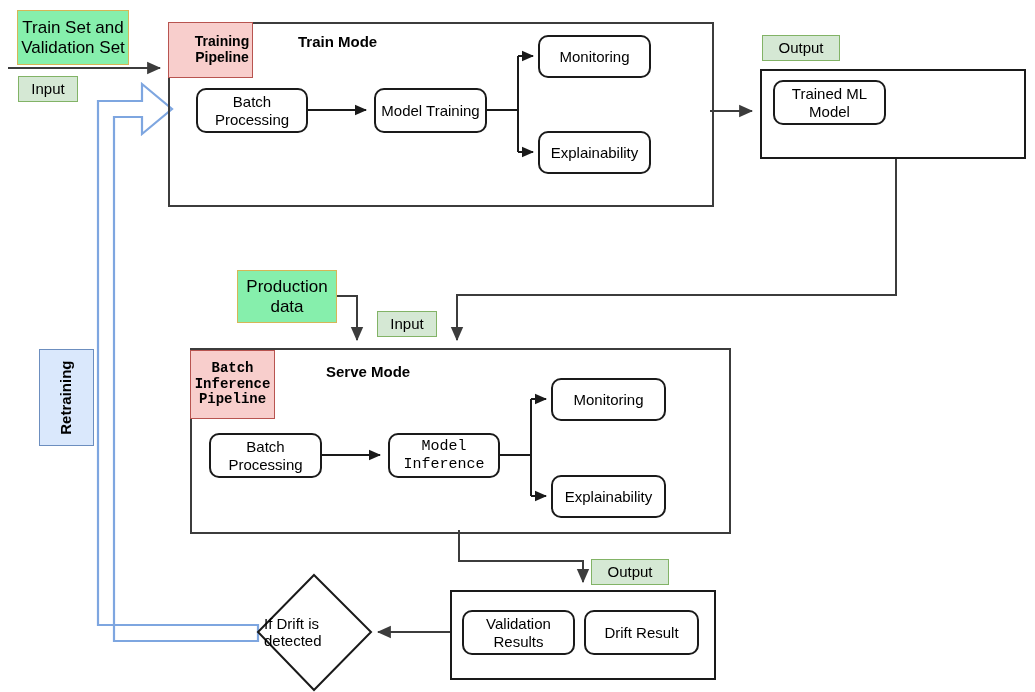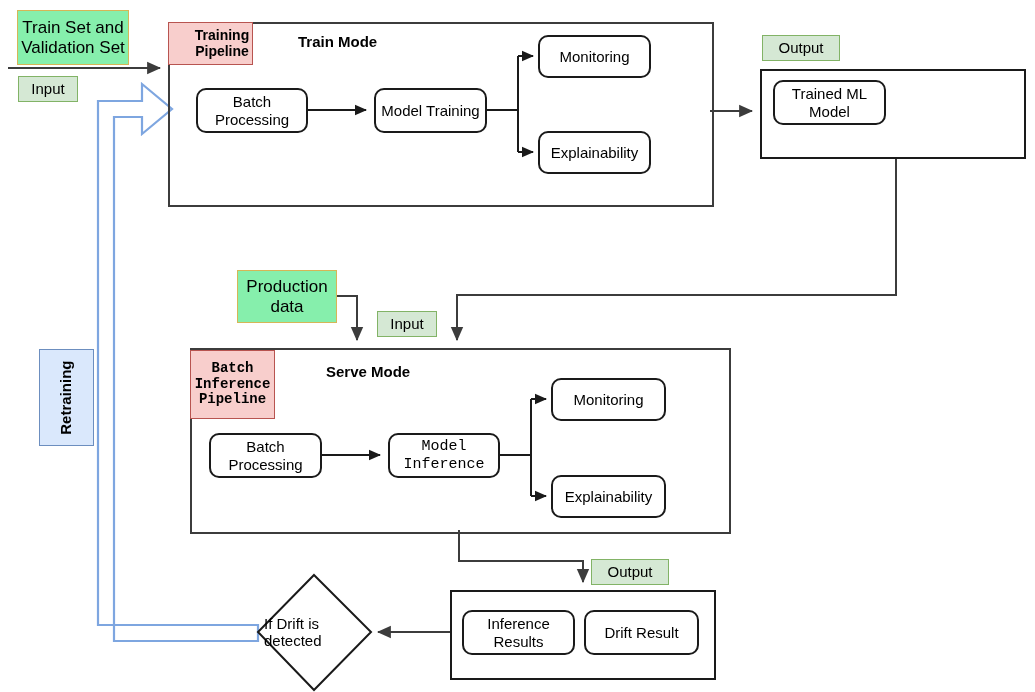--- a/index.html
+++ b/index.html
@@ -165,21 +165,21 @@
   </div>
 
   <div class="node chip-green" style="left:18px; top:76px; width:60px; height:26px;">
     <span>Input</span>
   </div>
 
   <div class="mode-box" style="position:absolute; left:168px; top:22px; width:542px; height:181px;"></div>
 
   <div class="mode-title" style="left:285px; top:33px;">Train Mode</div>
 
-  <div class="node chip-red" style="left:168px; top:22px; width:85px; height:43px;padding-left:23px;">
+  <div class="node chip-red" style="left:168px; top:22px; width:85px; height:56px;padding-left:23px;">
     <span>Training Pipeline</span>
   </div>
 
   <div class="node proc" style="left:196px; top:88px; width:112px; height:45px;">
     <span>Batch Processing</span>
   </div>
 
   <div class="node proc" style="left:374px; top:88px; width:113px; height:45px;">
     <span>Model Training</span>
   </div>
@@ -235,21 +235,21 @@
     <span>Explainability</span>
   </div>
 
   <div class="node chip-green" style="left:591px; top:559px; width:78px; height:26px;">
     <span>Output</span>
   </div>
 
   <div class="group-box" style="position:absolute; left:450px; top:590px; width:262px; height:86px;"></div>
 
   <div class="node proc" style="left:462px; top:610px; width:113px; height:45px;">
-    <span>Inference Results</span>
+    <span>Validation Results</span>
   </div>
 
   <div class="node proc" style="left:584px; top:610px; width:115px; height:45px;">
     <span>Drift Result</span>
   </div>
 
   <svg class="svg-layer" viewBox="0 0 1035 692" width="1035" height="692">
     <polygon points="314,575 371,632 314,690 258,632" fill="#ffffff" stroke="#1a1a1a" stroke-width="2"></polygon>
   </svg>
   <div class="diamond-label" style="left:264px; top:615px; width:100px;">If Drift is detected</div>

